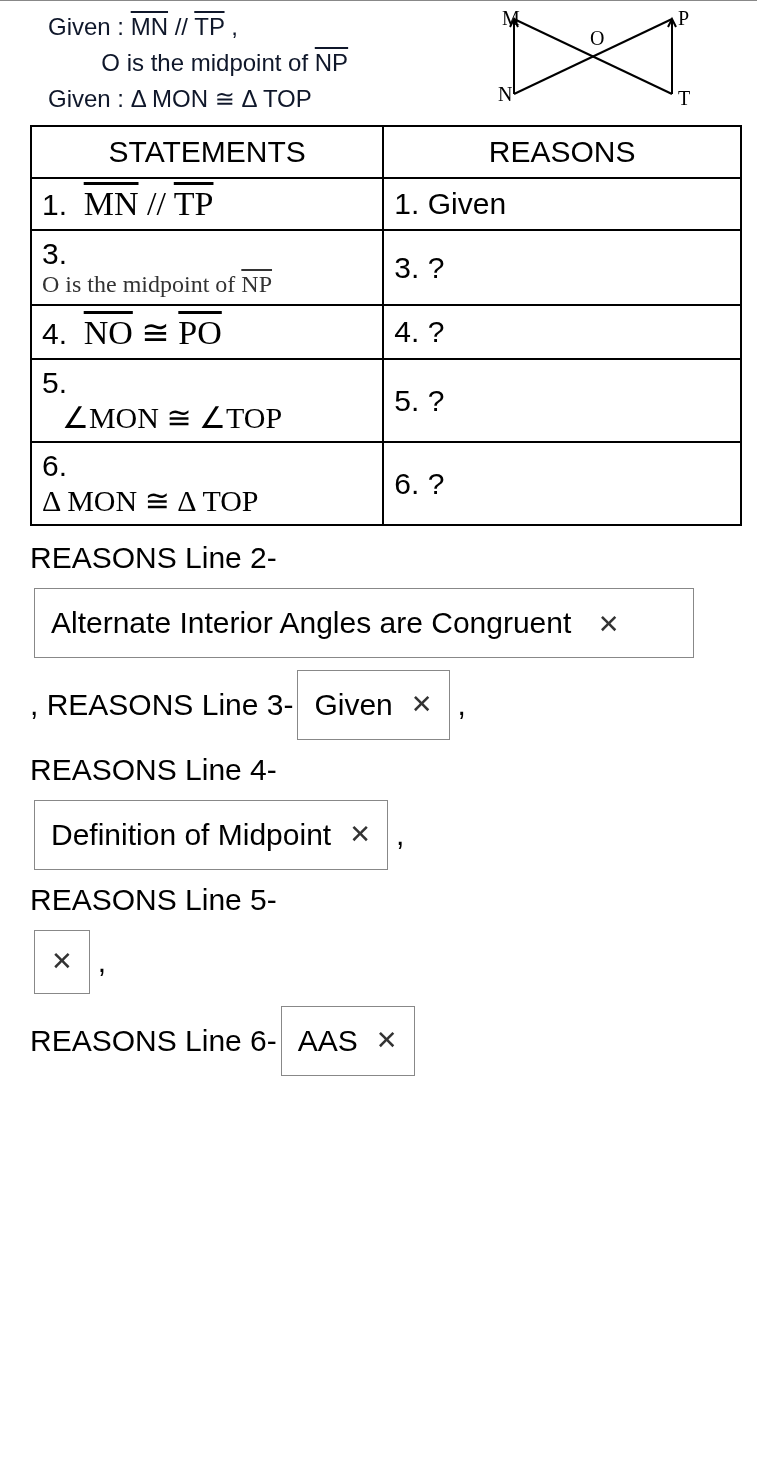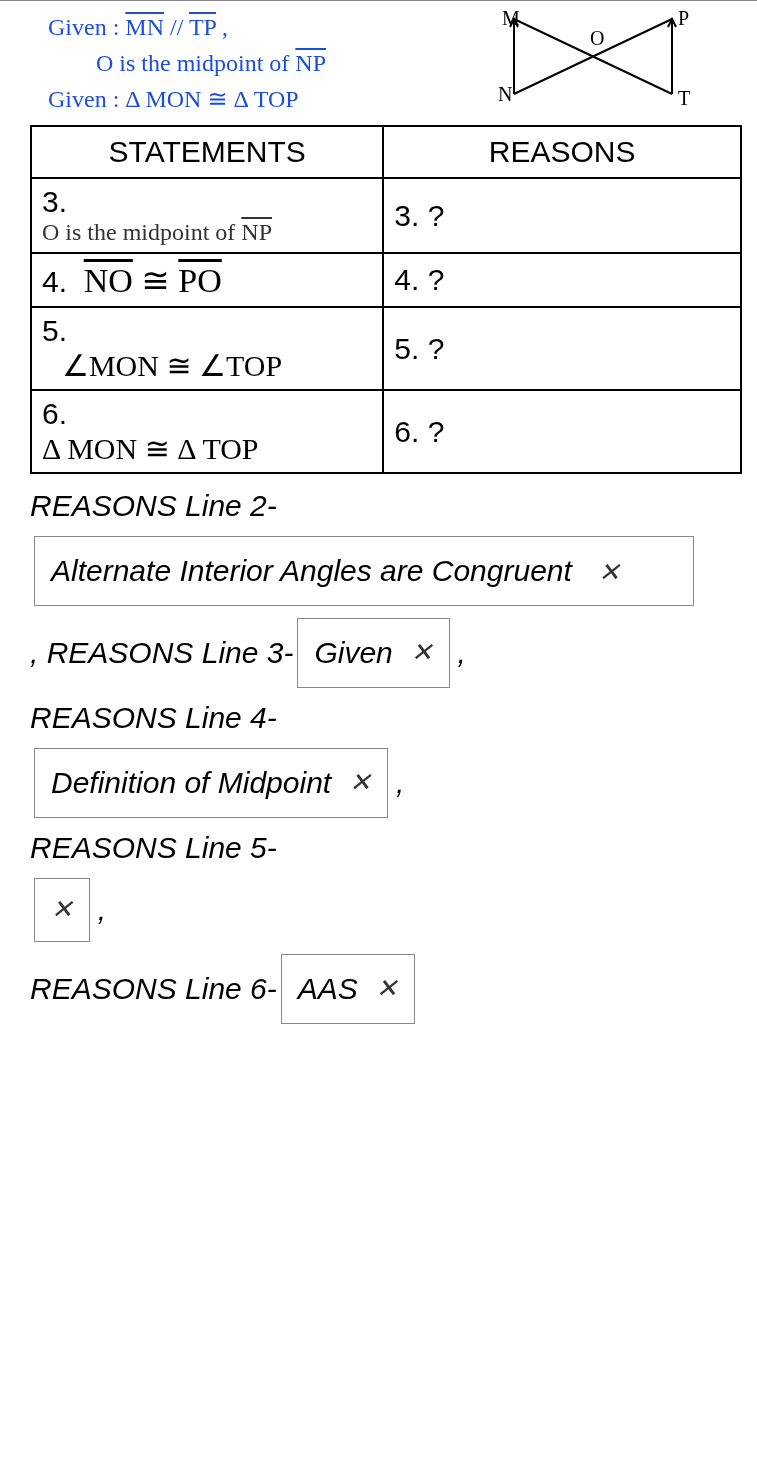--- a/index.html
+++ b/index.html
@@ -9,24 +9,24 @@
     width: 757px;
     padding: 0;
     color: #000;
   }
   .top-section {
     padding: 8px 30px 4px 48px;
     border-top: 1px solid #888;
     position: relative;
   }
   .given-block {
-    font-family: Liberation Serif, serif;
+    font-family: Liberation Sans, sans-serif;
     font-size: 24px;
     line-height: 1.5;
-    color: #1d4ed8;
+    color: #0f172a;
   }
   .overline { text-decoration: overline; }
   .diagram {
     position: absolute;
     right: 55px;
     top: 8px;
   }
   .proof-table {
     border-collapse: collapse;
     margin: 4px 30px 0 30px;
@@ -63,21 +63,20 @@
     font-family: 'Times New Roman', serif;
     font-size: 24px;
     display: block;
     color: #333;
   }
   .answers {
     padding: 8px 48px 20px 30px;
     font-size: 30px;
     color: #000;
     line-height: 1.6;
-    font-style: italic;
   }
   .answers .label {
     display: inline;
   }
   .chip {
     display: inline-flex;
     align-items: center;
     border: 1px solid #888;
     border-radius: 0;
     padding: 10px 16px;
@@ -117,20 +116,24 @@
     <text x="186" y="16" font-size="20" font-family="Times New Roman">P</text>
     <text x="186" y="96" font-size="20" font-family="Times New Roman">T</text>
   </svg>
 </div>
 
 <table class="proof-table">
   <tbody>
       <tr>
     <th class="col-stmt">STATEMENTS</th>
     <th class="col-reason">REASONS</th>
+  </tr>
+  <tr>
+    <td class="stmt-cell"><span>1.</span>&nbsp;&nbsp;<span class="math"><span class="overline">MN</span> // <span class="overline">TP</span></span></td>
+    <td class="reason-cell"><span>1.</span> <span>Given</span></td>
   </tr>
   <tr>
     <td class="stmt-cell"><span>3.</span><span class="sub-text"><span>O is the midpoint of </span><span class="overline">NP</span></span></td>
     <td class="reason-cell"><span>3.</span> <span>?</span></td>
   </tr>
   <tr>
     <td class="stmt-cell"><span>4.</span>&nbsp;&nbsp;<span class="math"><span class="overline">NO</span> ≅ <span class="overline">PO</span></span></td>
     <td class="reason-cell"><span>4.</span> <span>?</span></td>
   </tr>
   <tr>

